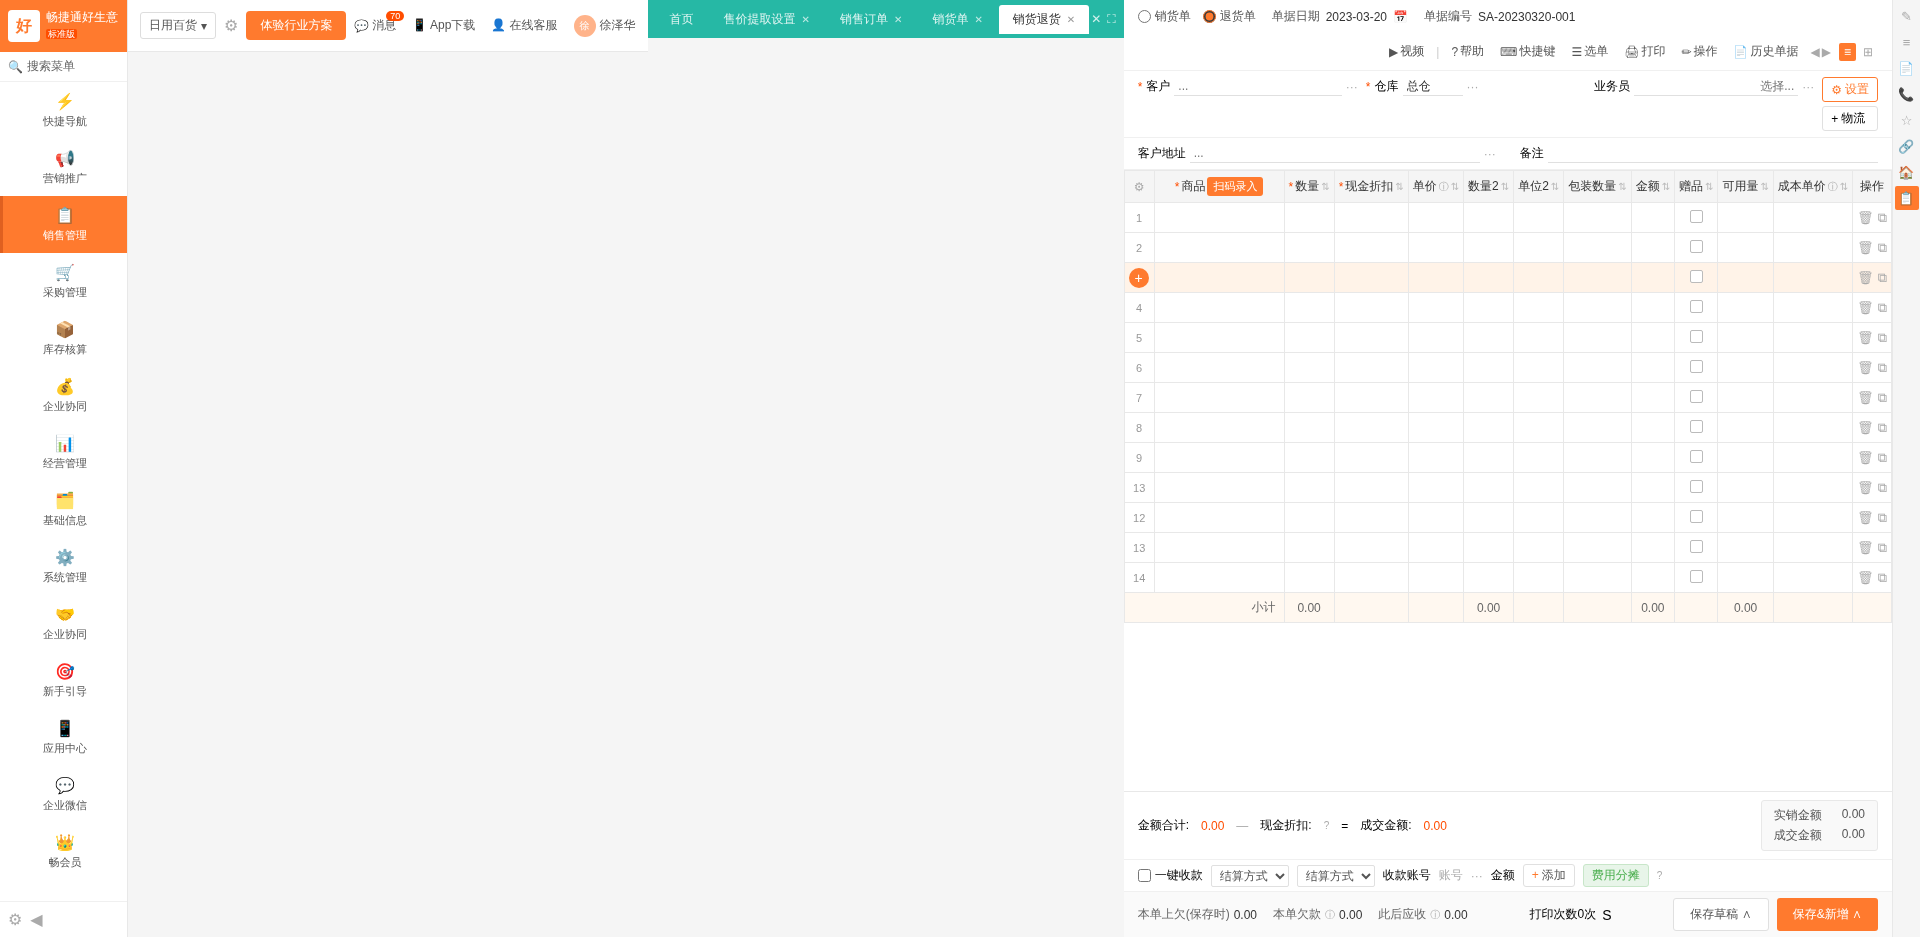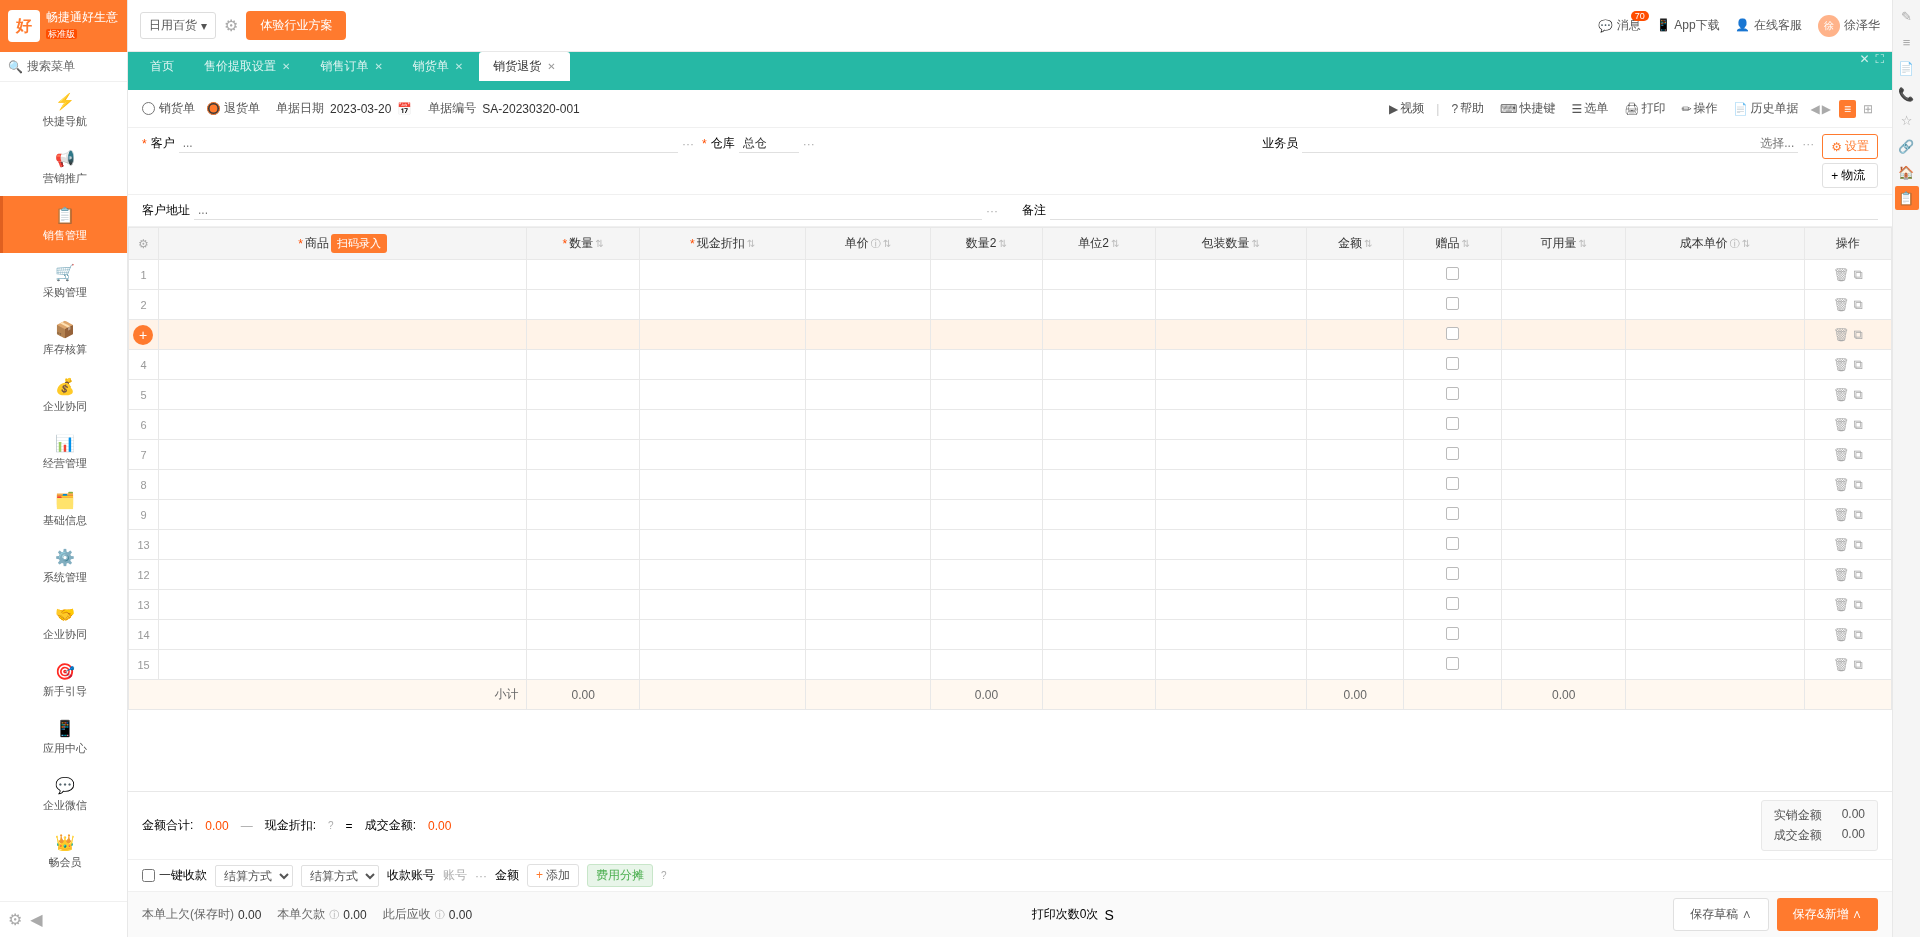--- a/index.html
+++ b/index.html
@@ -13,35 +13,35 @@
     .sidebar-logo-badge { background: #ff4d00; color: #fff; font-size: 9px; border-radius: 2px; padding: 0 2px; }
     .sidebar-search { padding: 6px 8px; border-bottom: 1px solid #f0f0f0; display: flex; align-items: center; gap: 4px; cursor: pointer; color: #666; }
     .sidebar-nav { flex: 1; overflow-y: auto; }
     .sidebar-item { display: flex; flex-direction: column; align-items: center; justify-content: center; padding: 10px 4px; cursor: pointer; color: #555; gap: 3px; border-left: 3px solid transparent; }
     .sidebar-item.active { background: #ff7a2e; color: #fff; border-left: 3px solid #e06020; }
     .sidebar-item-icon { font-size: 16px; }
     .sidebar-item-label { font-size: 11px; text-align: center; }
     .sidebar-bottom { border-top: 1px solid #f0f0f0; display: flex; align-items: center; padding: 8px; gap: 8px; }
 
     
-    .main { flex: 1; display: flex; flex-direction: column; overflow: hidden; }
+    .main { flex: 1; display: flex; flex-direction: row; overflow: hidden; }
 
     
     .topbar { background: #fff; height: 52px; display: flex; align-items: center; padding: 0 12px; border-bottom: 1px solid #e8e8e8; gap: 8px; }
     .topbar-select { display: flex; align-items: center; gap: 4px; border: 1px solid #ddd; border-radius: 3px; padding: 4px 8px; color: #555; cursor: pointer; }
     .topbar-settings { color: #aaa; cursor: pointer; font-size: 16px; }
     .topbar-exp-btn { background: #ff7a2e; color: #fff; border: none; border-radius: 4px; padding: 6px 14px; cursor: pointer; font-size: 12px; }
     .topbar-right { margin-left: auto; display: flex; align-items: center; gap: 16px; color: #555; }
     .topbar-msg { position: relative; cursor: pointer; display: flex; align-items: center; gap: 3px; }
     .topbar-badge { position: absolute; top: -6px; right: -8px; background: #ff4d00; color: #fff; border-radius: 8px; font-size: 9px; padding: 0 4px; }
     .topbar-user { display: flex; align-items: center; gap: 4px; cursor: pointer; }
     .avatar { width: 22px; height: 22px; background: #ffb38a; border-radius: 50%; display: flex; align-items: center; justify-content: center; color: #fff; font-size: 10px; }
 
     
-    .tabbar { background: #26b8a5; display: flex; align-items: flex-start; padding: 0 8px; height: 38px; gap: 2px; }
+    .tabbar { background: #26b8a5; display: flex; align-items: center; padding: 0 8px; height: 38px; gap: 2px; }
     .tab { padding: 6px 14px; border-radius: 3px 3px 0 0; cursor: pointer; color: rgba(255,255,255,0.85); display: flex; align-items: center; gap: 4px; font-size: 12px; }
     .tab.active { background: #fff; color: #333; }
     .tab-close { color: rgba(255,255,255,0.7); font-size: 10px; margin-left: 2px; }
     .tab.active .tab-close { color: #999; }
     .tab-actions { margin-left: auto; display: flex; gap: 6px; color: rgba(255,255,255,0.8); }
 
     
     .content { flex: 1; background: #fff; overflow-y: auto; display: flex; flex-direction: column; }
 
     
@@ -730,46 +730,20 @@
       <td>
         <div class="action-cell">
           <button class="icon-btn">🗑</button>
           <button class="icon-btn">⧉</button>
         </div>
       </td>
     </tr>
             <tr>
       <td class="row-num">
         14
-      </td>
-      <td>
-        
-      </td>
-      <td></td>
-      <td></td>
-      <td></td>
-      <td></td>
-      <td></td>
-      <td></td>
-      <td></td>
-      <td class="checkbox-cell">
-        <span class="checkbox"></span>
-      </td>
-      <td></td>
-      <td></td>
-      <td>
-        <div class="action-cell">
-          <button class="icon-btn">🗑</button>
-          <button class="icon-btn">⧉</button>
-        </div>
-      </td>
-    </tr>
-            <tr>
-      <td class="row-num">
-        15
       </td>
       <td>
         
       </td>
       <td></td>
       <td></td>
       <td></td>
       <td></td>
       <td></td>
       <td></td>

